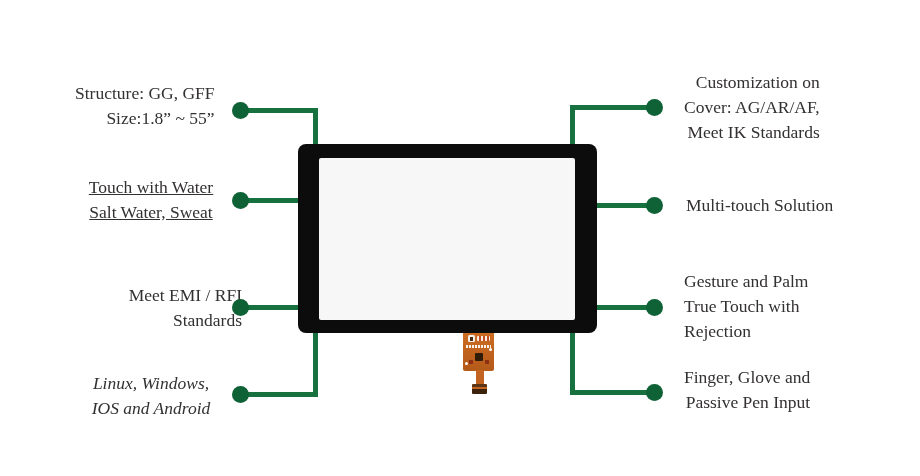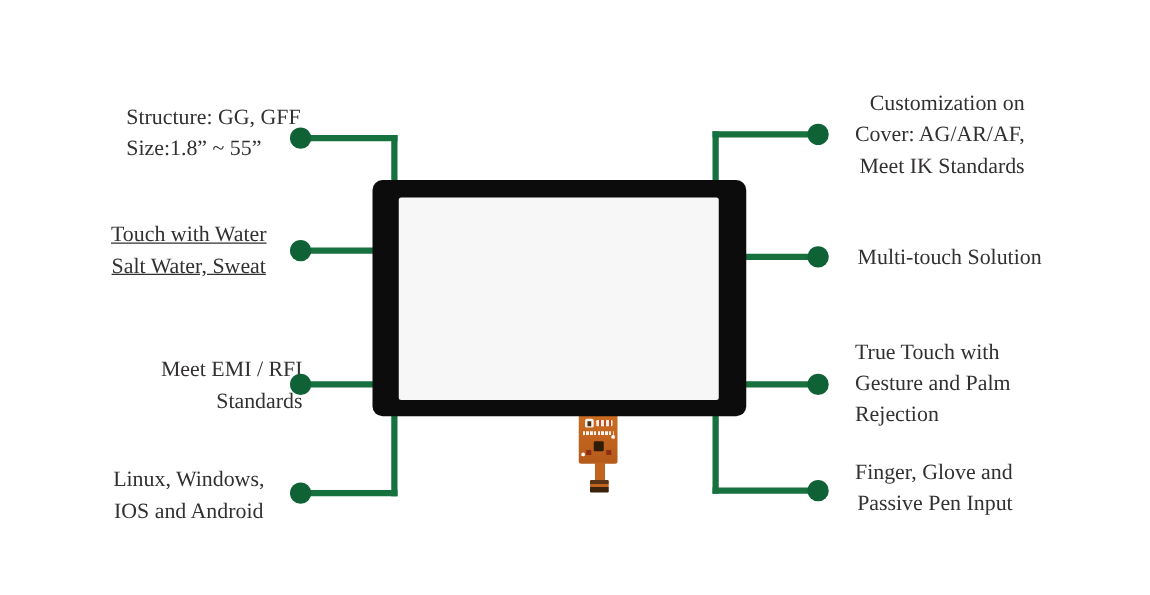--- a/index.html
+++ b/index.html
@@ -7,24 +7,24 @@
     position:relative;
     width:920px;height:476px;
     background:var(--page-bg,#ffffff);
     font-family:"Liberation Serif","DejaVu Serif",serif;
     color:var(--text-dark,#333030);
     overflow:hidden;
   }
   
   .feature{position:absolute;font-size:17.5px;line-height:25px;white-space:nowrap;}
   .feature .tline{height:25px;}
-  .f-l1{left:75px;top:81px;text-align:left;margin-left:26px;}
+  .f-l1{left:75px;top:81px;text-align:right;}
   .f-l2{left:60px;top:175px;width:182px;text-align:center;text-decoration:underline;}
   .f-l3{left:60px;top:283px;width:182px;text-align:right;}
-  .f-l4{left:60px;top:371px;width:182px;text-align:center;}
+  .f-l4{left:60px;top:371px;width:182px;text-align:center;font-style:italic;}
   .f-r1{left:684px;top:70px;text-align:right;}
   .f-r2{left:686px;top:193px;text-align:right;}
   .f-r3{left:684px;top:269px;text-align:left;}
   .f-r4{left:684px;top:365px;text-align:right;}
   
   .dot{position:absolute;width:17px;height:17px;border-radius:50%;background:var(--dot-green,#0f6136);z-index:3;}
   .d-l1{left:232px;top:102px;} .d-l2{left:232px;top:192px;}
   .d-l3{left:232px;top:299px;} .d-l4{left:232px;top:386px;}
   .d-r1{left:646px;top:99px;}  .d-r2{left:646px;top:197px;}
   .d-r3{left:646px;top:299px;} .d-r4{left:646px;top:384px;}
@@ -99,22 +99,22 @@
 
   <div class="feature f-r1">
     <div class="tline">Customization on</div>
     <div class="tline">Cover: AG/AR/AF,</div>
     <div class="tline">Meet IK Standards</div>
   </div>
   <div class="feature f-r2">
     <div class="tline">Multi-touch Solution</div>
   </div>
   <div class="feature f-r3">
+    <div class="tline">Gesture and Palm</div>
     <div class="tline">True Touch with</div>
-    <div class="tline">Gesture and Palm</div>
     <div class="tline">Rejection</div>
   </div>
   <div class="feature f-r4">
     <div class="tline">Finger, Glove and</div>
     <div class="tline">Passive Pen Input</div>
   </div>
 
   <div class="hline l-l1h"></div>
   <div class="vline l-l1v"></div>
   <div class="hline l-l2h"></div>

